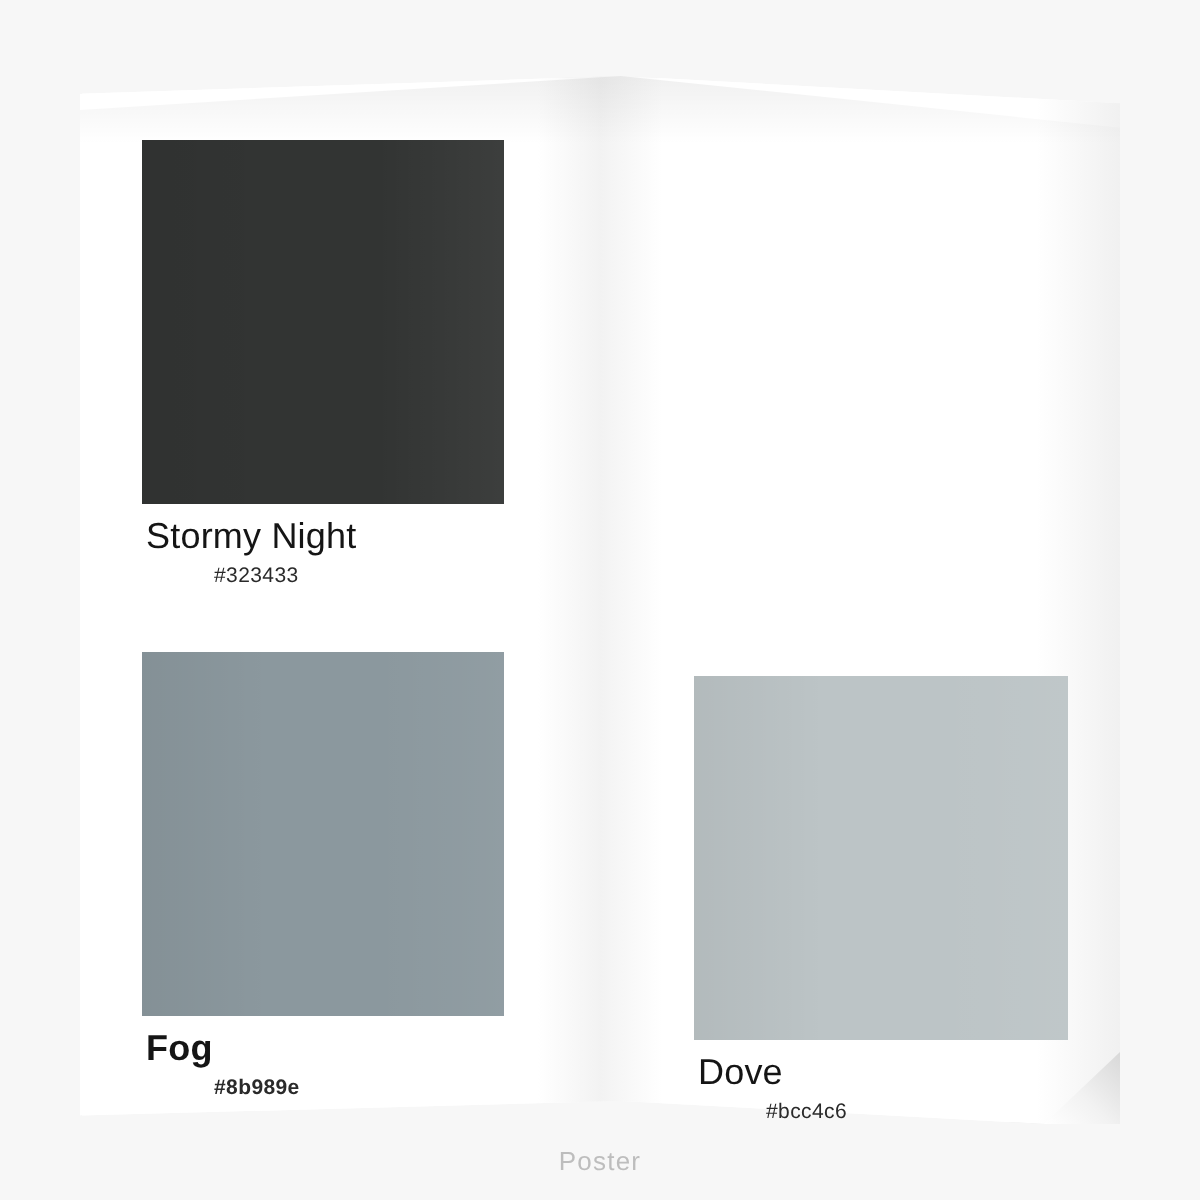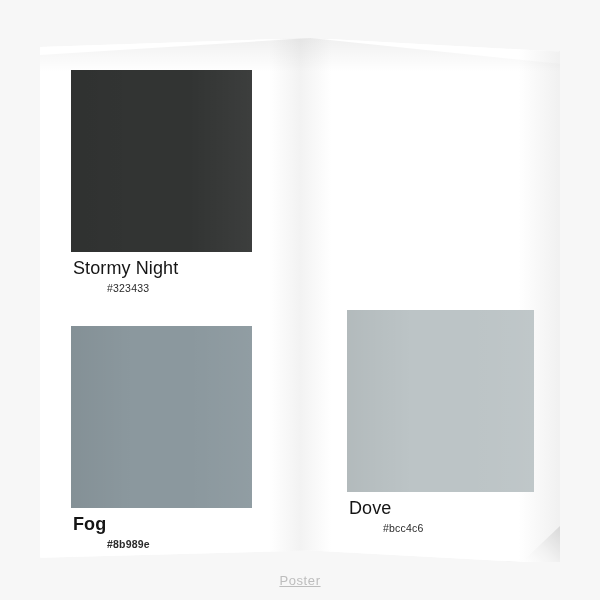--- a/index.html
+++ b/index.html
@@ -129,21 +129,20 @@
 
   .poster-label {
     position: absolute;
     left: 0;
     right: 0;
     bottom: 12px;
     text-align: center;
     font-size: 13px;
     color: #bdbdbd;
     letter-spacing: 0.6px;
-    text-decoration: underline;
   }
 </style>
 </head>
 <body style="background: rgb(247, 247, 247);">
 
 <div id="stage">
 
   <div class="poster">
     <div class="paper"></div>
     <div class="paper-top-shade"></div>
@@ -162,21 +161,21 @@
 
       <div class="swatch-cell" style="left:31px; top:288px; width:181px; height:240px;font-weight:bold;">
         <div class="chip">
           <div class="chip-inner" id="chip2" style="background: rgb(139, 152, 158);"></div>
           <div class="chip-shade"></div>
         </div>
         <div class="chip-name">Fog</div>
         <div class="chip-hex">#8b989e</div>
       </div>
 
-      <div class="swatch-cell" style="left:307px; top:272px; width:187px; height:240px;text-align:center;">
+      <div class="swatch-cell" style="left:307px; top:300px; width:187px; height:240px;text-align:center;">
         <div class="chip">
           <div class="chip-inner" id="chip3" style="background: rgb(188, 196, 198);"></div>
           <div class="chip-shade"></div>
         </div>
         <div class="chip-name">Dove</div>
         <div class="chip-hex">#bcc4c6</div>
       </div>
 
     </div>
 

